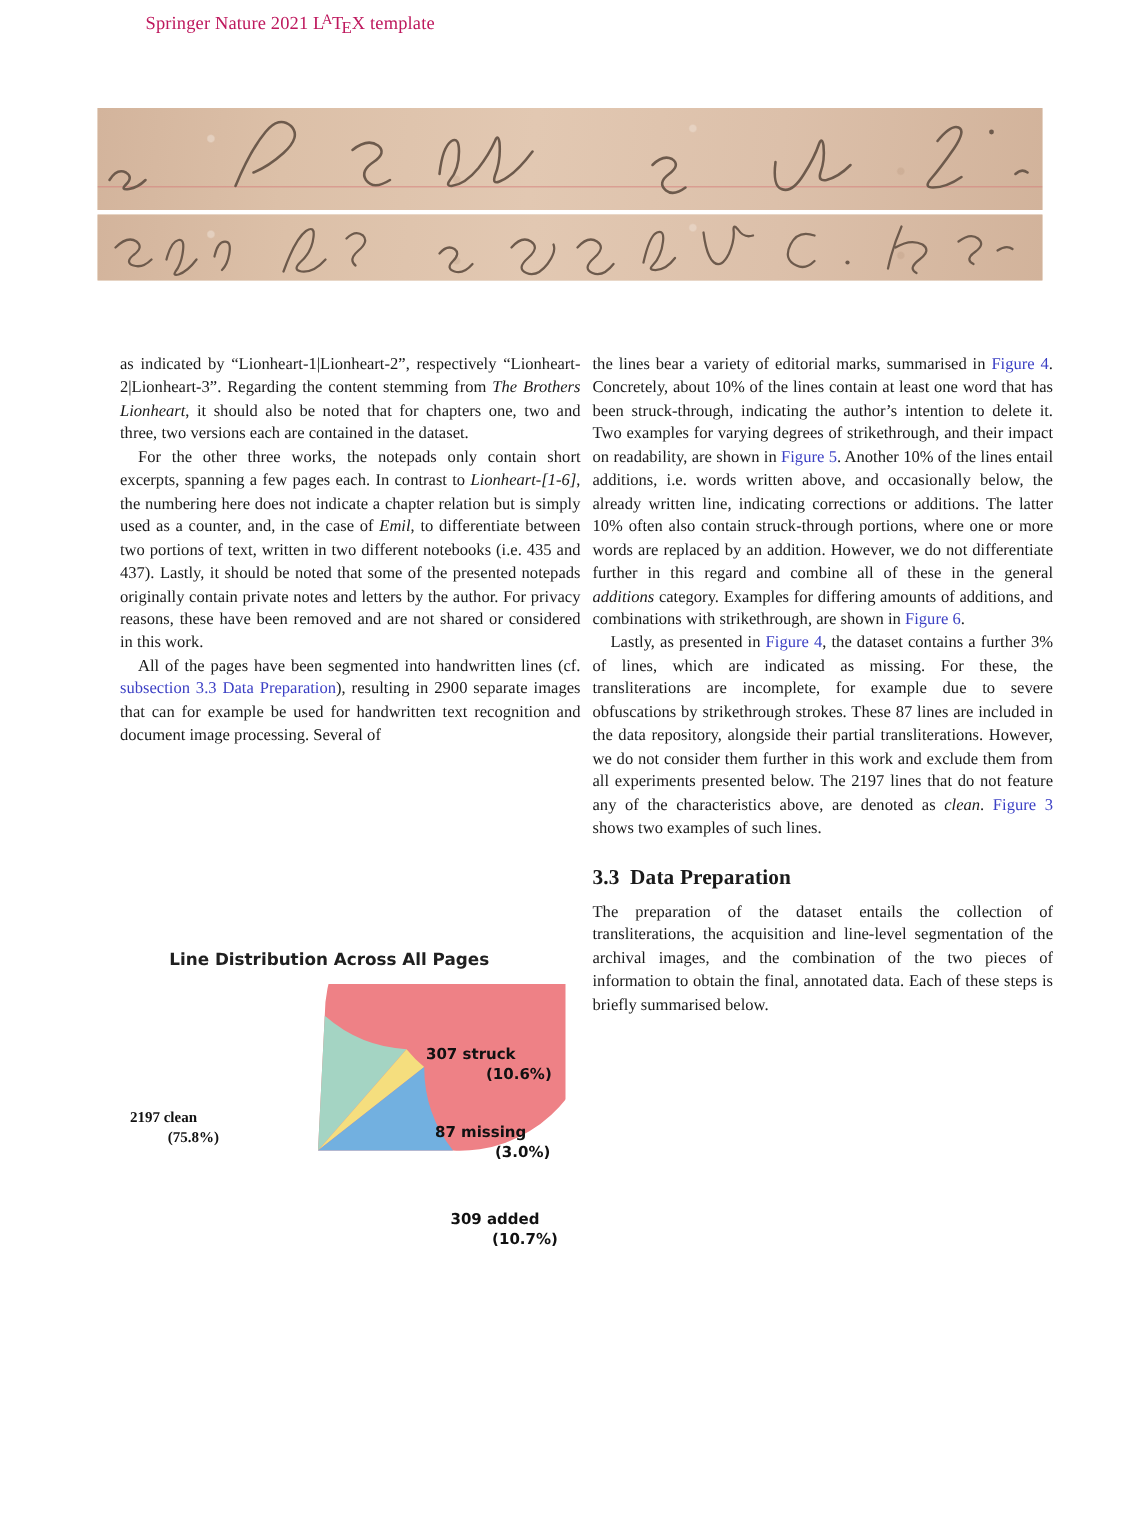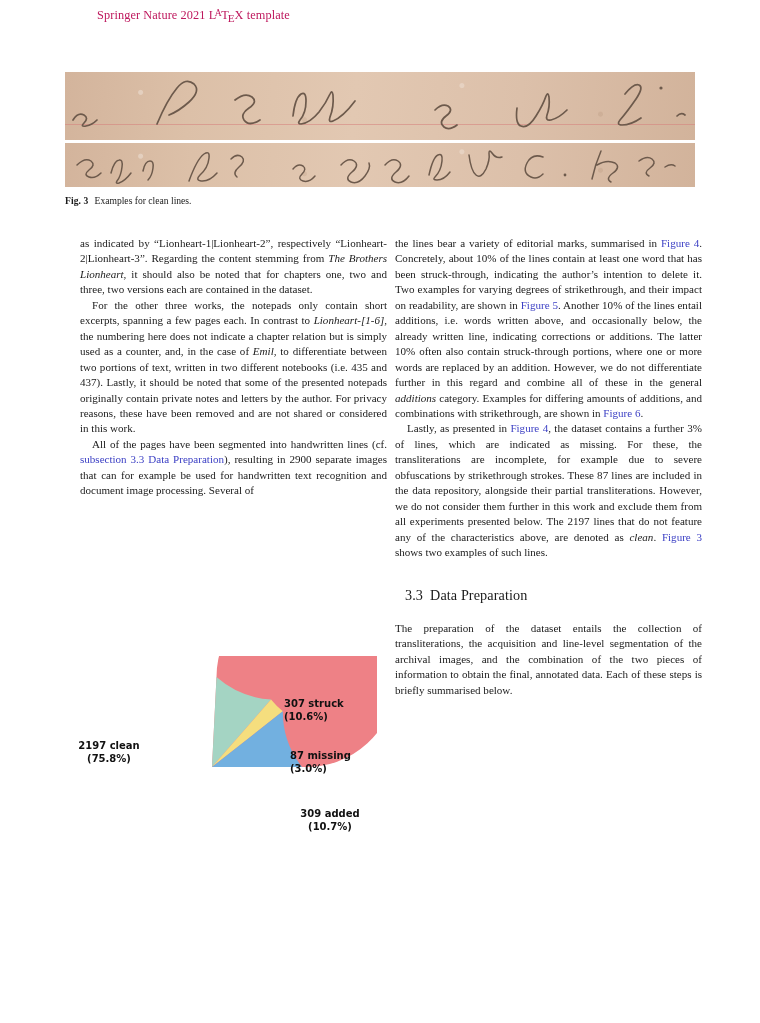--- a/index.html
+++ b/index.html
@@ -135,34 +135,34 @@
   .pie-label {
     position: absolute;
     font-family: "DejaVu Sans", "Liberation Sans", sans-serif;
     font-size: 10px;
     font-weight: 700;
     color: #111;
     line-height: 12.6px;
     white-space: nowrap;
   }
   .pie-label .l1 { display: block; }
-  .pie-label .l2 { display: block; }
-  .pl-clean   { left: 4px;   top: 84px;  text-align: center; width: 86px; }
+  .pie-label .l2 { display: block; padding-left: 40px; }
+  .pl-clean   { left: 4px;   top: 84px;  text-align: center; width: 86px; font-family: Liberation Serif, serif; }
   .pl-struck  { left: 222px; top: 42px;  text-align: left;   width: 95px; }
   .pl-missing { left: 228px; top: 94px;  text-align: left;   width: 90px; }
   .pl-added   { left: 222px; top: 152px; text-align: center;   width: 92px; }
 
   #fig4-caption { top: 878px; left: 65px; width: 310px; text-align: justify; }
 
   
   .sec-head {
     font-size: 14.2px;
-    font-weight: normal;
+    font-weight: bold;
     letter-spacing: .1px;
-    margin: 10px;
+    margin: 0;
   }
   .sec-head .num { margin-right: 7px; }
   .gap-before-head { height: 17px; }
   .gap-after-head  { height: 8px; }
 </style>
 </head>
 <body>
 
 <div class="page">
 
@@ -207,33 +207,31 @@
           <path d="M478 14 q-11 -4 -16 6 q-5 10 4 14 q6 3 12 -3"></path>
           <circle cx="500" cy="32" r="1.4" fill="#6d5a4c" stroke="none"></circle>
           <path d="M536 8 q-6 14 -9 28 M532 22 q10 -6 18 -2 q6 4 -2 10 q-8 6 -2 9"></path>
           <path d="M574 18 q8 -6 13 -2 q5 4 -2 9 q-7 5 -1 8"></path>
           <path d="M600 24 q6 -4 10 -1"></path>
         </g>
       </svg>
     </div>
   </div>
 
-  <div class="fig-caption" id="fig3-caption">
-    <b>Fig. 3</b><span class="cap-sp"></span><span>Examples for clean lines.</span>
-  </div>
 
   <div class="col left">
     <p><span>as indicated by “Lionheart-1|Lionheart-2”, respectively “Lionheart-2|Lionheart-3”. Regarding the content stemming from </span><i>The Brothers Lionheart</i><span>, it should also be noted that for chapters one, two and three, two versions each are contained in the dataset.</span></p>
 
     <p class="indent"><span>For the other three works, the notepads only contain short excerpts, spanning a few pages each. In contrast to </span><i>Lionheart-[1-6]</i><span>, the numbering here does not indicate a chapter relation but is simply used as a counter, and, in the case of </span><i>Emil</i><span>, to differentiate between two portions of text, written in two different notebooks (i.e. 435 and 437). Lastly, it should be noted that some of the presented notepads originally contain private notes and letters by the author. For privacy reasons, these have been removed and are not shared or considered in this work.</span></p>
 
     <p class="indent"><span>All of the pages have been segmented into handwritten lines (cf. </span><a class="xref" href="#" style="text-decoration:none;">subsection 3.3 Data Preparation</a><span>), resulting in 2900 separate images that can for example be used for handwritten text recognition and document image processing. Several of</span></p>
   </div>
 
   <div class="fig4-wrap">
+    <div class="chart-title">Line Distribution Across All Pages</div>
 
     <div class="pie-area">
       <svg class="pie-svg" width="315" height="222" viewBox="0 0 315 222">
 
         <path fill="#ee8186" d="M150 111 L240 111 A90 90 0 1 0 154.50 21.11 Z"></path>
 
         <path fill="#a4d4c3" d="M150 111 L154.50 21.11 A90 90 0 0 0 209.02 43.44 Z"></path>
 
         <path fill="#f5de7e" d="M150 111 L209.02 43.44 A90 90 0 0 0 220.80 55.33 Z"></path>
 

